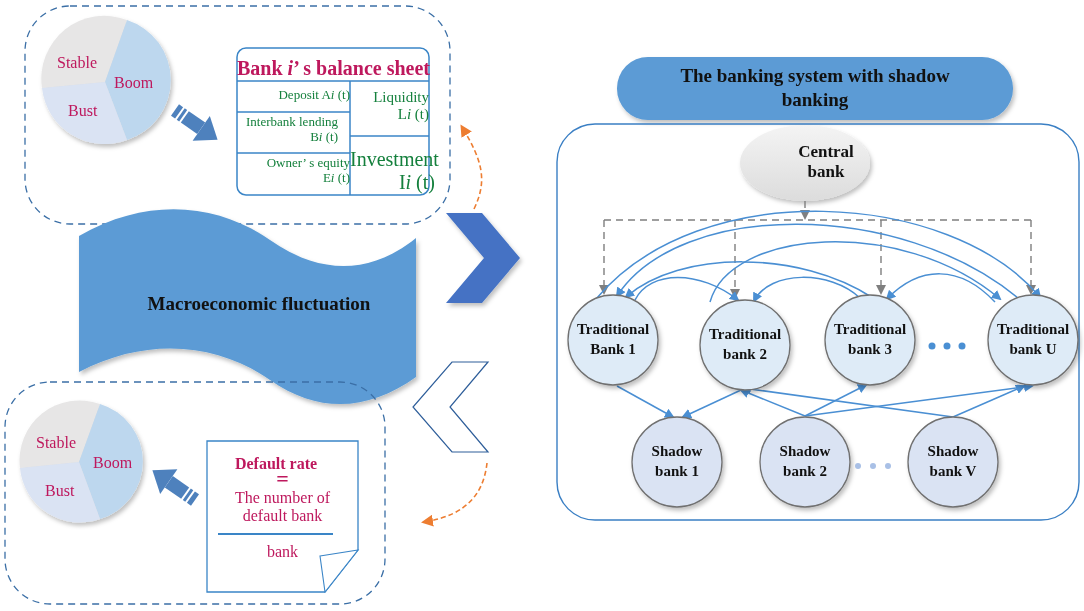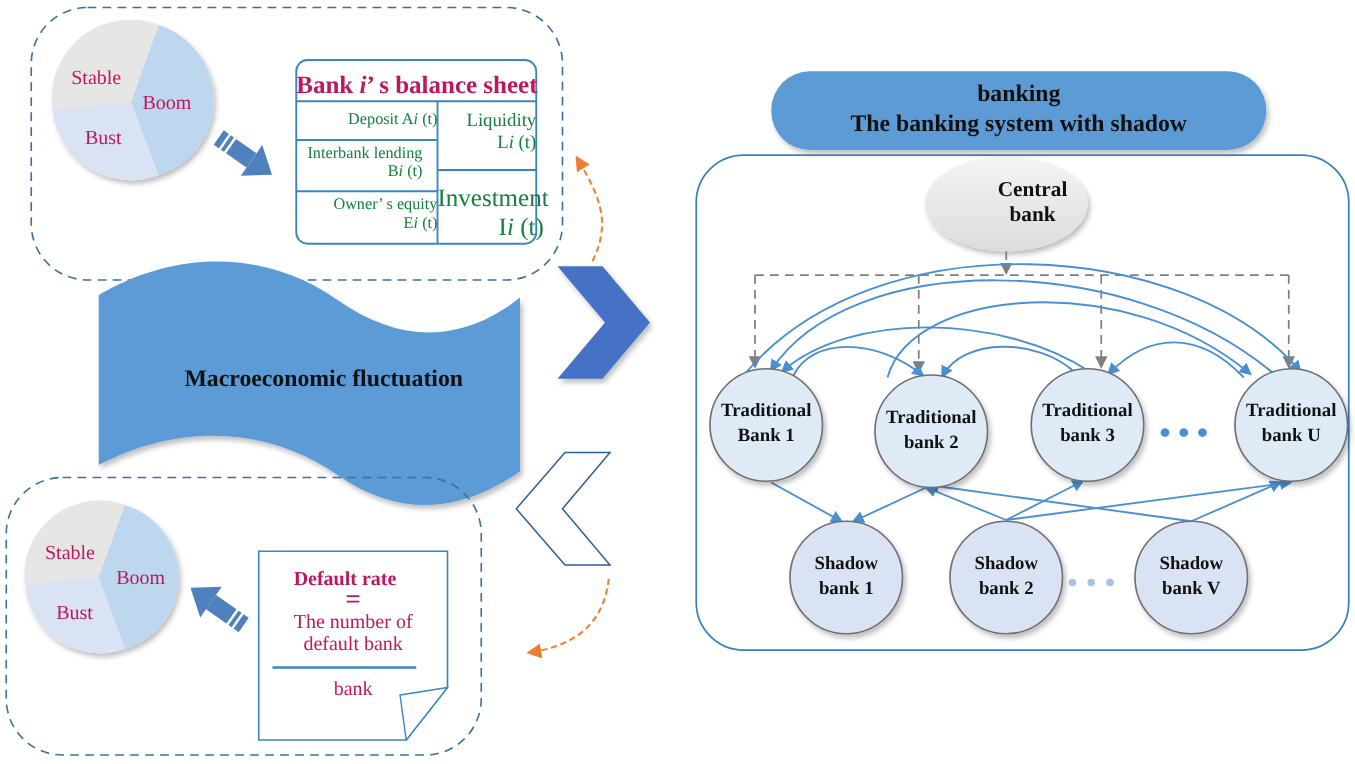--- a/index.html
+++ b/index.html
@@ -182,22 +182,22 @@
 <div class="lbl blue-txt bold" style="left:207px;top:466px;width:151px;font-size:22px;">=</div>
 <div class="lbl blue-txt" style="left:207px;top:489px;width:151px;font-size:16px;">
   <div>The number of</div>
   <div>default bank</div>
 </div>
 <div class="lbl blue-txt" style="left:207px;top:543px;width:151px;font-size:16px;">
   <div>bank</div>
 </div>
 
 <div class="lbl bold black" style="left:617px;top:64px;width:396px;font-size:19px;line-height:1.25;">
+  <div>The banking system with shadow</div>
   <div>banking</div>
-  <div>The banking system with shadow</div>
 </div>
 
 <div class="lbl bold black" style="left:761px;top:142px;width:130px;font-size:17px;">
   <div>Central</div>
   <div>bank</div>
 </div>
 
 <div id="node-labels">
     <div class="lbl bold black" style="left: 568px; top: 320px; width: 90px; font-size: 15px; line-height: 1.3;">
       <div>Traditional</div>

